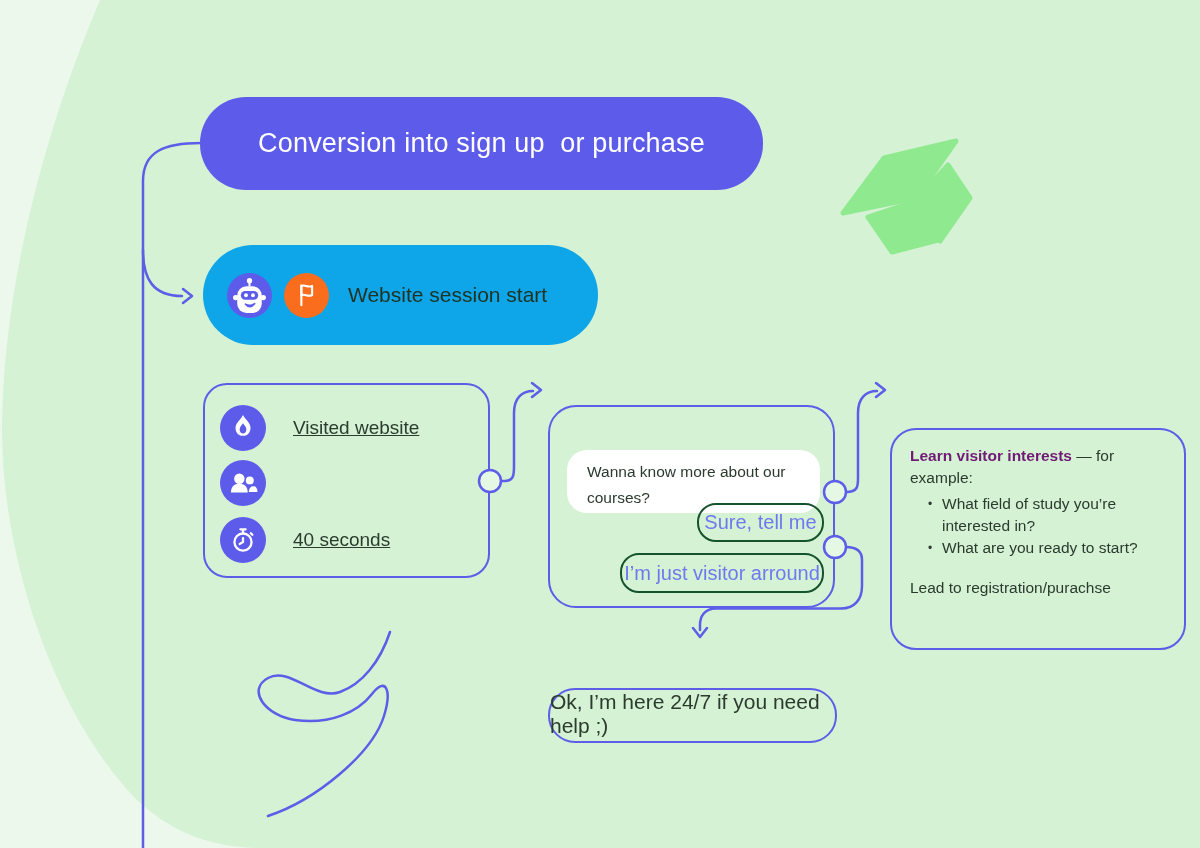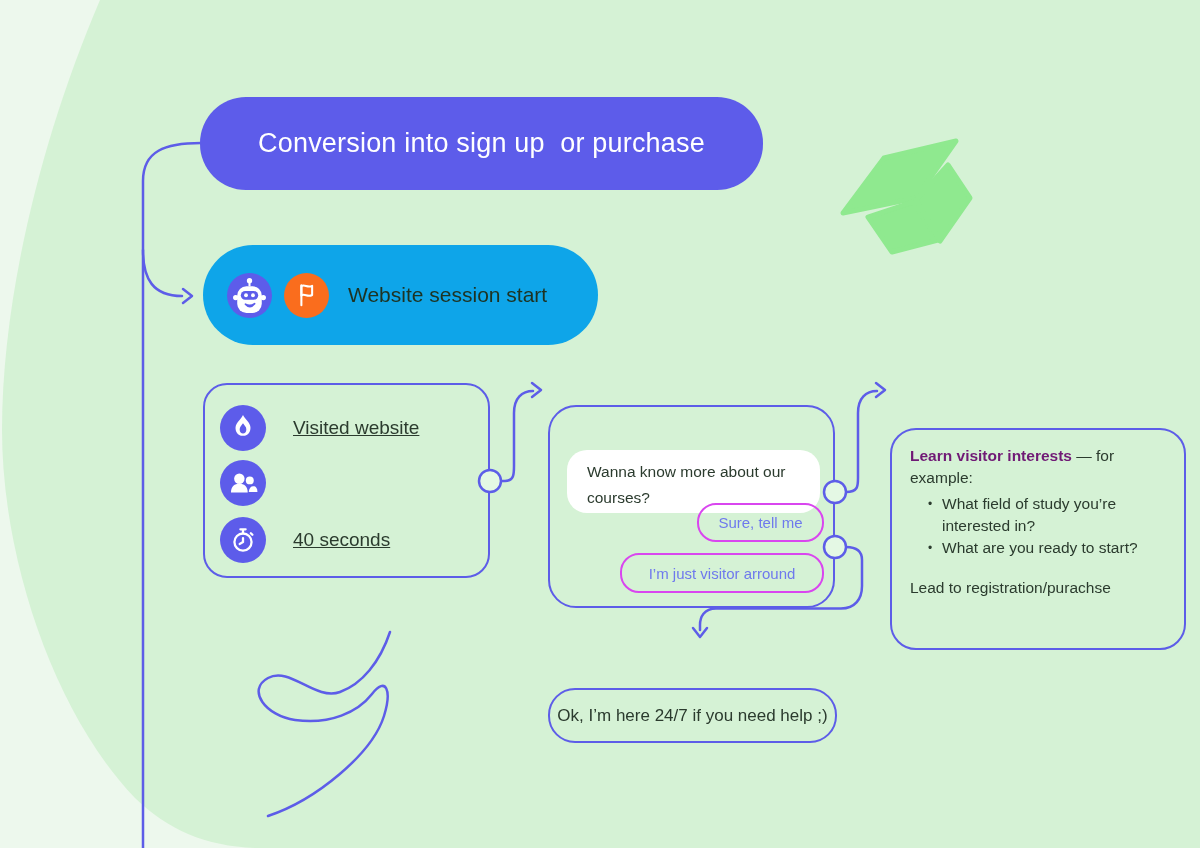--- a/index.html
+++ b/index.html
@@ -37,36 +37,36 @@
   .criteria-box{left:203px;top:383px;width:287px;height:195px;border-radius:24px;}
   .criteria-box .icon-circle{position:absolute;left:15px;width:46px;height:46px;}
   .criteria-box .lbl{position:absolute;left:88px;font-size:19px;line-height:22px;text-decoration:underline;}
 
   .chat-box{left:548px;top:405px;width:287px;height:203px;border-radius:28px;}
   .msg-white{
     position:absolute;left:17px;top:19px;width:253px;height:63px;background:#fff;border-radius:20px;
     box-sizing:border-box;padding:9px 0 0 20px;font-size:15.5px;line-height:26px;color:#2B3B2E;margin-top:24px;
   }
   .opt{
-    position:absolute;border:2px solid #d946ef;border-radius:19px;background:transparent;
+    position:absolute;border:2px solid #14532d;border-radius:19px;background:transparent;
     display:flex;align-items:center;justify-content:center;
-    color:#6E79ED;font-size:15px;cursor:pointer;
+    color:#6E79ED;font-size:20px;cursor:pointer;
   }
   .opt1{left:147px;top:96px;width:123px;height:35px;}
   .opt2{left:70px;top:146px;width:200px;height:36px;}
 
   .learn-box{left:890px;top:428px;width:296px;height:222px;border-radius:26px;padding:15px 16px 0 18px;font-size:15.5px;line-height:22px;}
   .learn-box b{font-weight:bold;color:#701a75;}
   .learn-box ul{list-style:none;margin:4px;padding:0 0 0 14px;}
   .learn-box li{padding-left:14px;position:relative;width:224px;}
   .learn-box li::before{content:"•";position:absolute;left:0;top:0;font-size:12px;line-height:22px;}
   .learn-box .footer{margin-top:18px;}
 
   .ok-bubble{left:548px;top:688px;width:289px;height:55px;border-radius:27px;
-    display:flex;align-items:center;justify-content:center;font-size:17px;}
+    display:flex;justify-content:center;font-size:21px;}
 </style>
 </head>
 <body>
 <div id="canvas">
 
 <svg id="bg-layer" class="layer" viewBox="0 0 1200 848">
   <path d="M 100 0
       C 40 140 2 300 2 430
       C 2 560 55 715 135 798
       C 168 830 205 846 255 848

